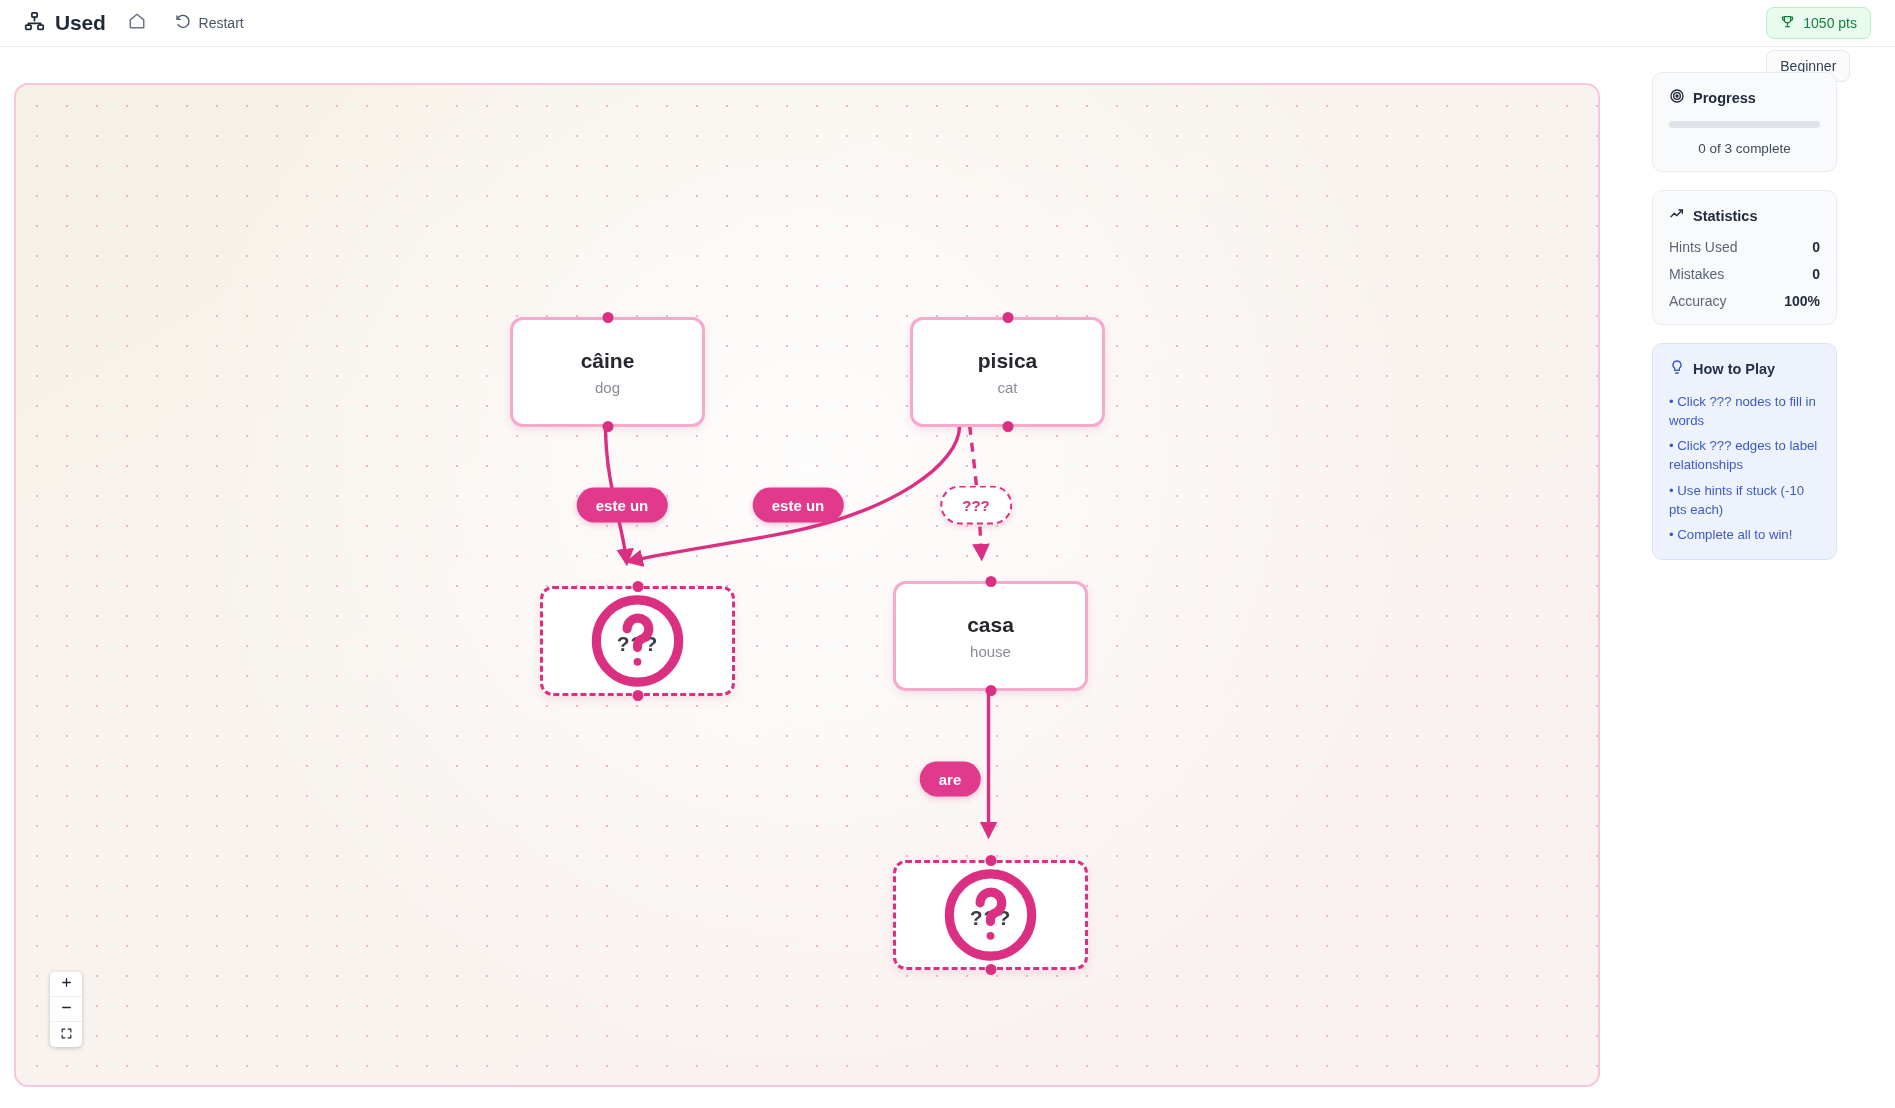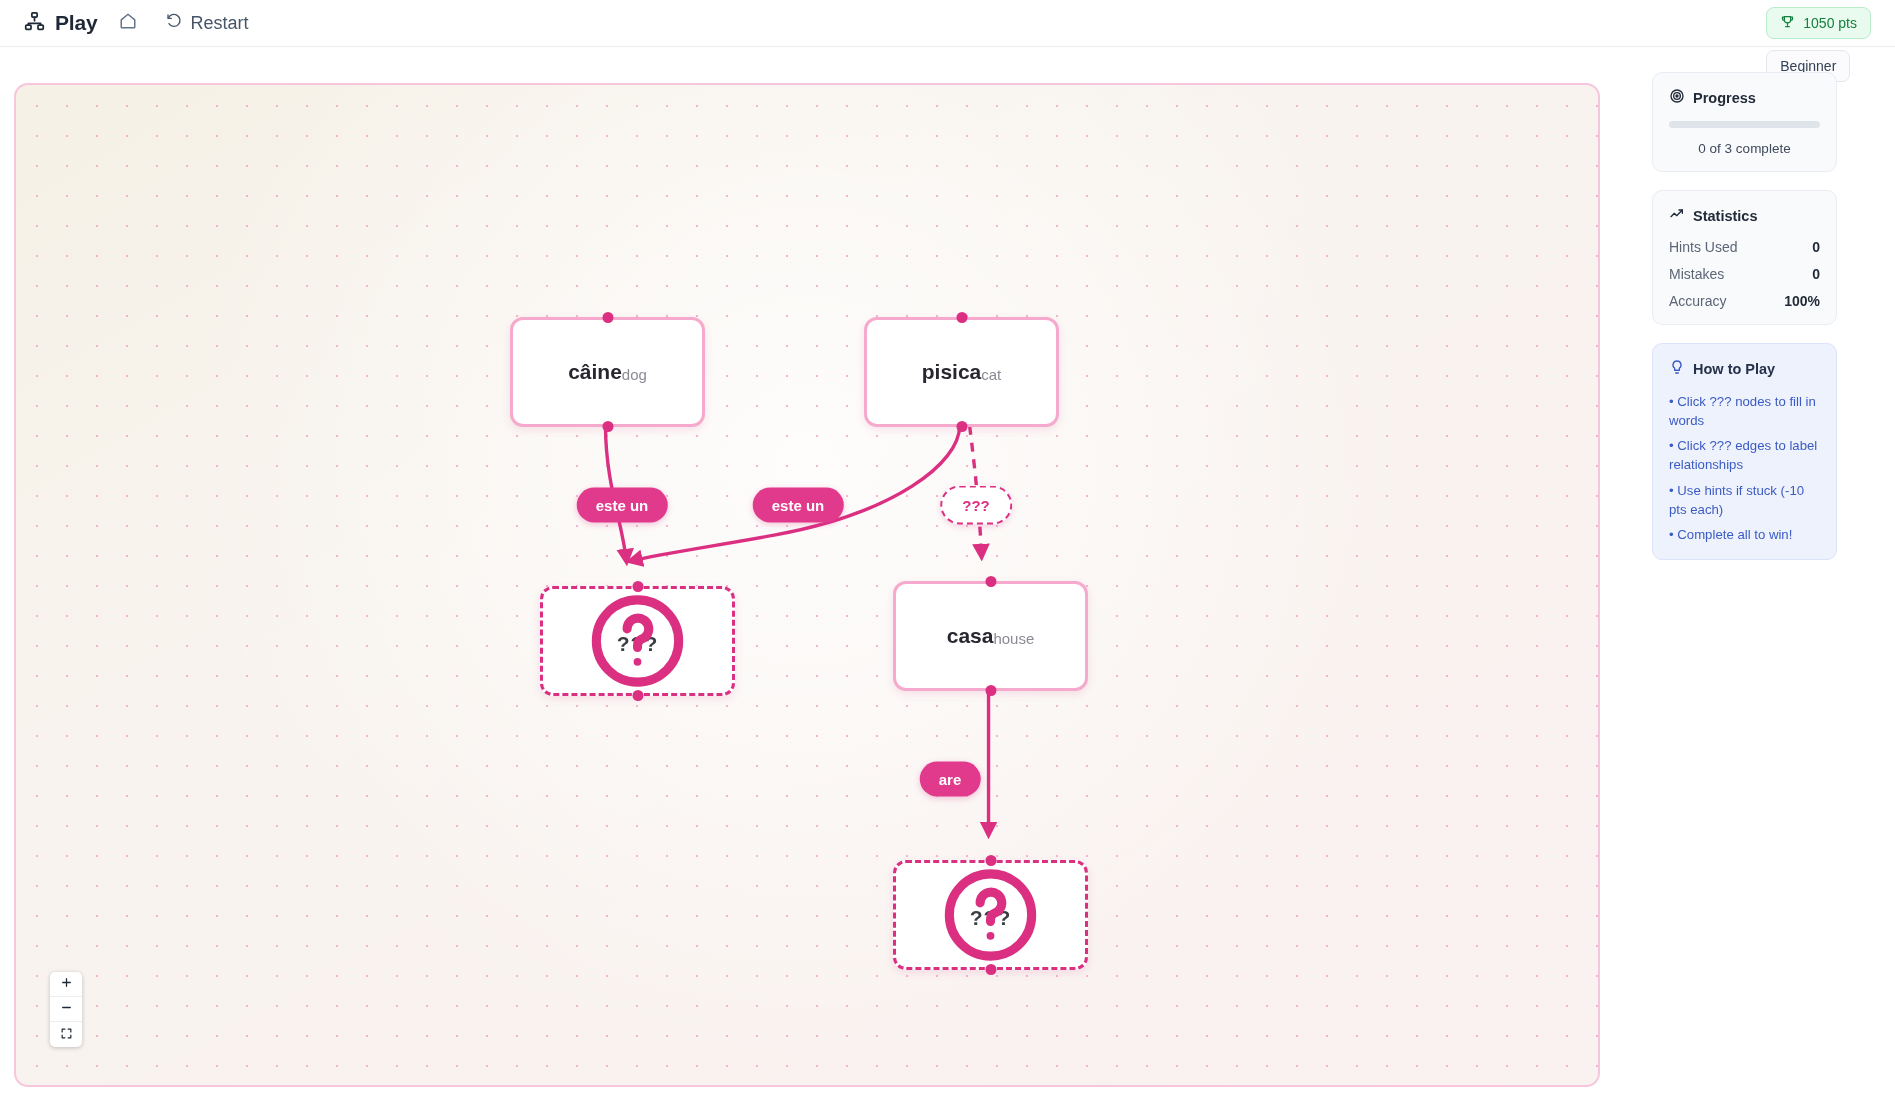--- a/index.html
+++ b/index.html
@@ -16,21 +16,21 @@
     display: flex; align-items: center; padding: 0 24px;
   }
   .brand { display: flex; align-items: center; gap: 10px; }
   .brand-name { font-size: 21px; font-weight: bold; color: #1f2937; letter-spacing: -0.2px; }
   .hdr-icon-btn {
     width: 30px; height: 30px; display: flex; align-items: center; justify-content: center;
     border-radius: 6px; margin-left: 16px; color: #64748b;
   }
   .restart-btn {
     display: flex; align-items: center; gap: 8px; margin-left: 14px;
-    padding: 5px 9px; border-radius: 6px; color: #475569; font-size: 18px;
+    padding: 5px 9px; border-radius: 6px; color: #475569; font-size: 14px;
   }
   .hdr-right { margin-left: auto; display: flex; align-items: flex-start; gap: 11px; flex-direction: column; }
   .pill {
     display: flex; align-items: center; gap: 8px;
     height: 32px; padding: 0 13px; border-radius: 8px;
     border: 1px solid #e3e7ee; background: #fbfbfd;
     font-size: 14px; color: #334155;
   }
   .pill.timer .val { font-family: "DejaVu Sans Mono", monospace; font-size: 14px; color: #334155; letter-spacing: 0.2px;}
   .pill.points { background: #e9fbef; border-color: #b9ecc9; color: #15803d; font-weight: normal; }
@@ -51,21 +51,21 @@
     background-image: radial-gradient(#f3a8c8 1.1px, transparent 1.2px);
     background-size: 30px 30px; background-position: 6px 6px;
     opacity: 0.85;
   }
   .flow { position: absolute; inset: 0; }
   .flow svg { position: absolute; inset: 0; width: 100%; height: 100%; overflow: visible; }
 
   
   .node {
     position: absolute; background: #ffffff; border-radius: 13px;
-    display: flex; align-items: center; justify-content: center;
+    display: flex; flex-direction: column; align-items: center; justify-content: center;
     box-shadow: 0 3px 9px rgba(214,51,132,0.13);
   }
   .node.solid { border: 3px solid #f5a9cd; }
   .node.unknown { border: 3px dashed #db2f82; }
   .node-word { font-size: 21px; font-weight: bold; color: #27272f; line-height: 1.25; }
   .node-trans { font-size: 15px; color: #8b8b95; margin-top: 4px; }
   .node-qmark { font-size: 21px; font-weight: bold; color: #3d3d46; letter-spacing: 1px; margin-top: 6px; }
   .q-circle { color: #db2f82; display: flex; }
   .handle {
     position: absolute; width: 11px; height: 11px; border-radius: 50%;
@@ -130,21 +130,21 @@
 <div class="header">
   <div class="brand">
     <span>
       <svg width="21" height="21" viewBox="0 0 24 24" fill="none" stroke="#1f2937" stroke-width="2" stroke-linecap="round" stroke-linejoin="round">
         <rect x="9" y="2" width="6" height="5" rx="1"></rect>
           <rect x="2" y="16" width="6" height="5" rx="1"></rect>
           <rect x="16" y="16" width="6" height="5" rx="1"></rect>
         <path d="M12 7v4M5 16v-2h14v2"></path>
       </svg>
     </span>
-    <span class="brand-name">Play</span>
+    <span class="brand-name">Used</span>
   </div>
 
   <div class="hdr-icon-btn">
     <span>
       <svg width="18" height="18" viewBox="0 0 24 24" fill="none" stroke="#64748b" stroke-width="2" stroke-linecap="round" stroke-linejoin="round">
         <path d="M3 10.5L12 3l9 7.5V20a1 1 0 0 1-1 1H4a1 1 0 0 1-1-1z"></path>
       </svg>
     </span>
   </div>
 
@@ -206,21 +206,21 @@
       <path d="M975,606 L975,752" fill="none" stroke="#db2f82" stroke-width="3.4" marker-end="url(#arw)"></path>
     </svg>
 
     <div class="node solid" style="left:494px; top:232px; width:195px; height:110px;">
       <span class="handle top"></span>
       <div class="node-word">câine</div>
       <div class="node-trans">dog</div>
       <span class="handle bot"></span>
     </div>
 
-    <div class="node solid" style="left:848px; top:232px; width:195px; height:110px;">
+    <div class="node solid" style="left:894px; top:232px; width:195px; height:110px;">
       <span class="handle top"></span>
       <div class="node-word">pisica</div>
       <div class="node-trans">cat</div>
       <span class="handle bot"></span>
     </div>
 
     <div class="node unknown" style="left:524px; top:501px; width:195px; height:110px;">
       <span class="handle top"></span>
       <span class="q-circle">
         <svg width="26" height="26" viewBox="0 0 24 24" fill="none" stroke="#db2f82" stroke-width="2.1" stroke-linecap="round" stroke-linejoin="round">

